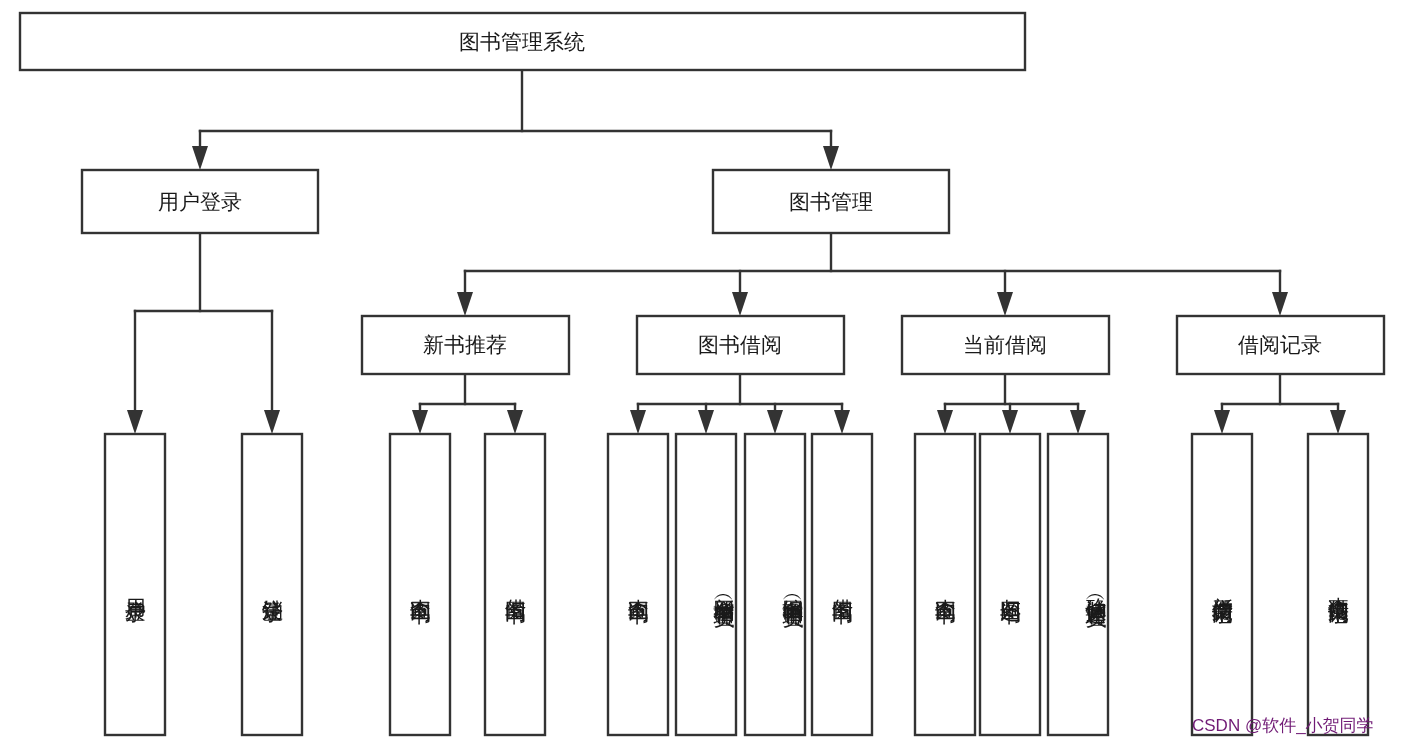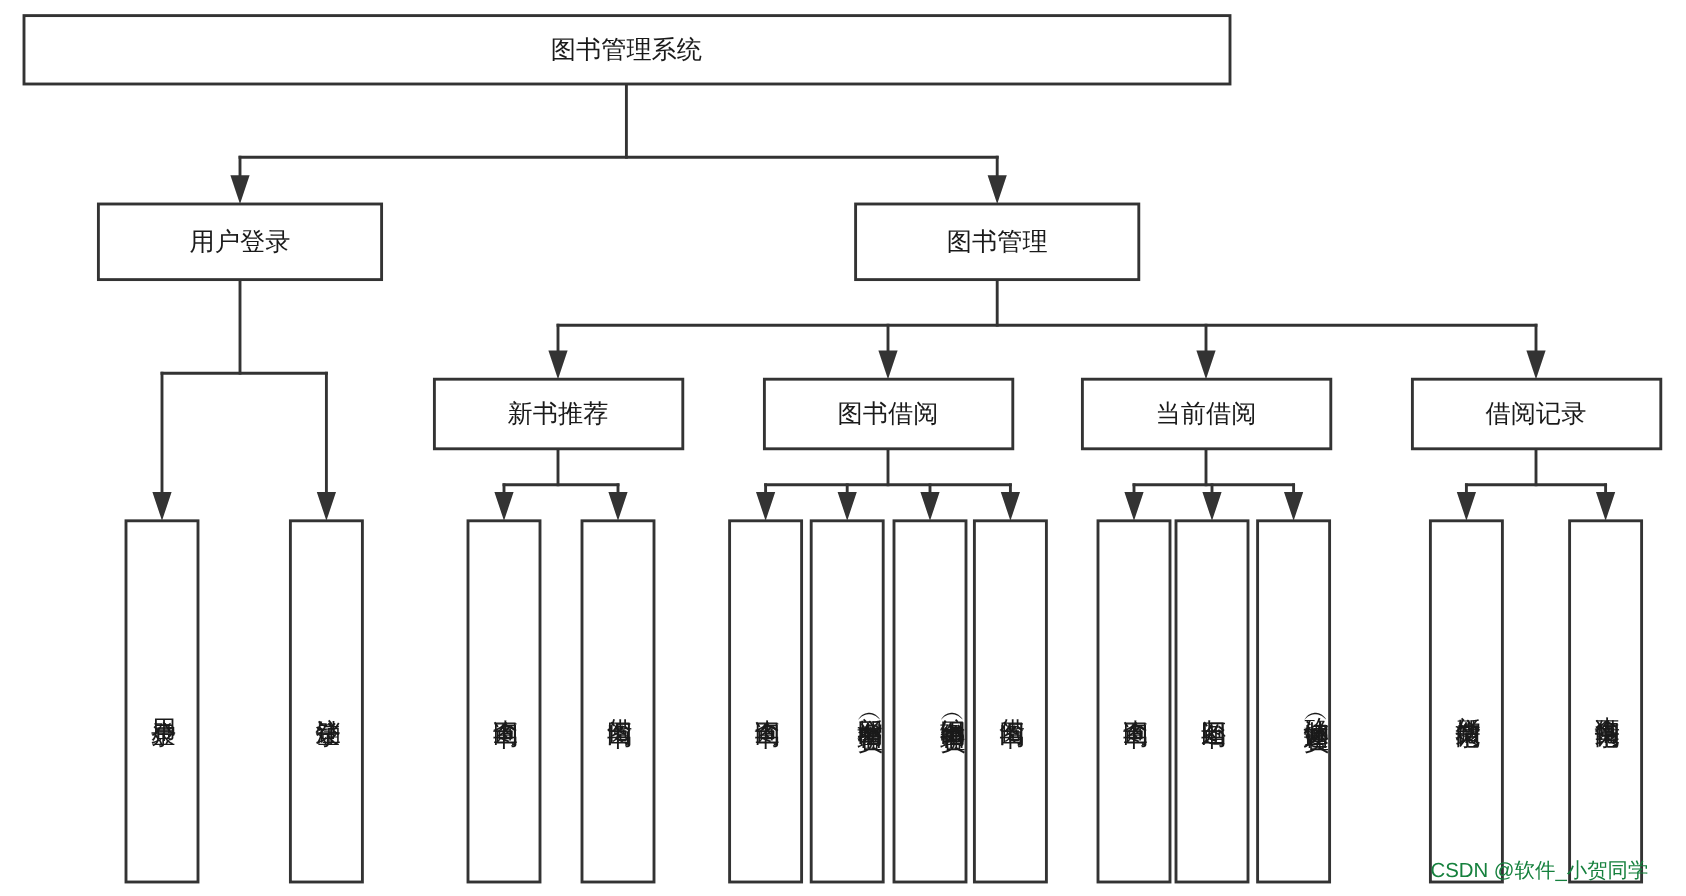--- a/index.html
+++ b/index.html
@@ -64,21 +64,21 @@
     white-space: nowrap;
     pointer-events: none;
   }
   .node-label-v.centered {
     align-items: center;
   }
   .watermark {
     position: absolute;
     font-family: "Liberation Sans", "DejaVu Sans", sans-serif;
     font-size: 17px;
-    color: #15803d;
+    color: #701a75;
     white-space: nowrap;
     left: 1192px;
     top: 714px;
   }
 </style>
 </head>
 <body>
 
 <div id="diagram-root">
 

